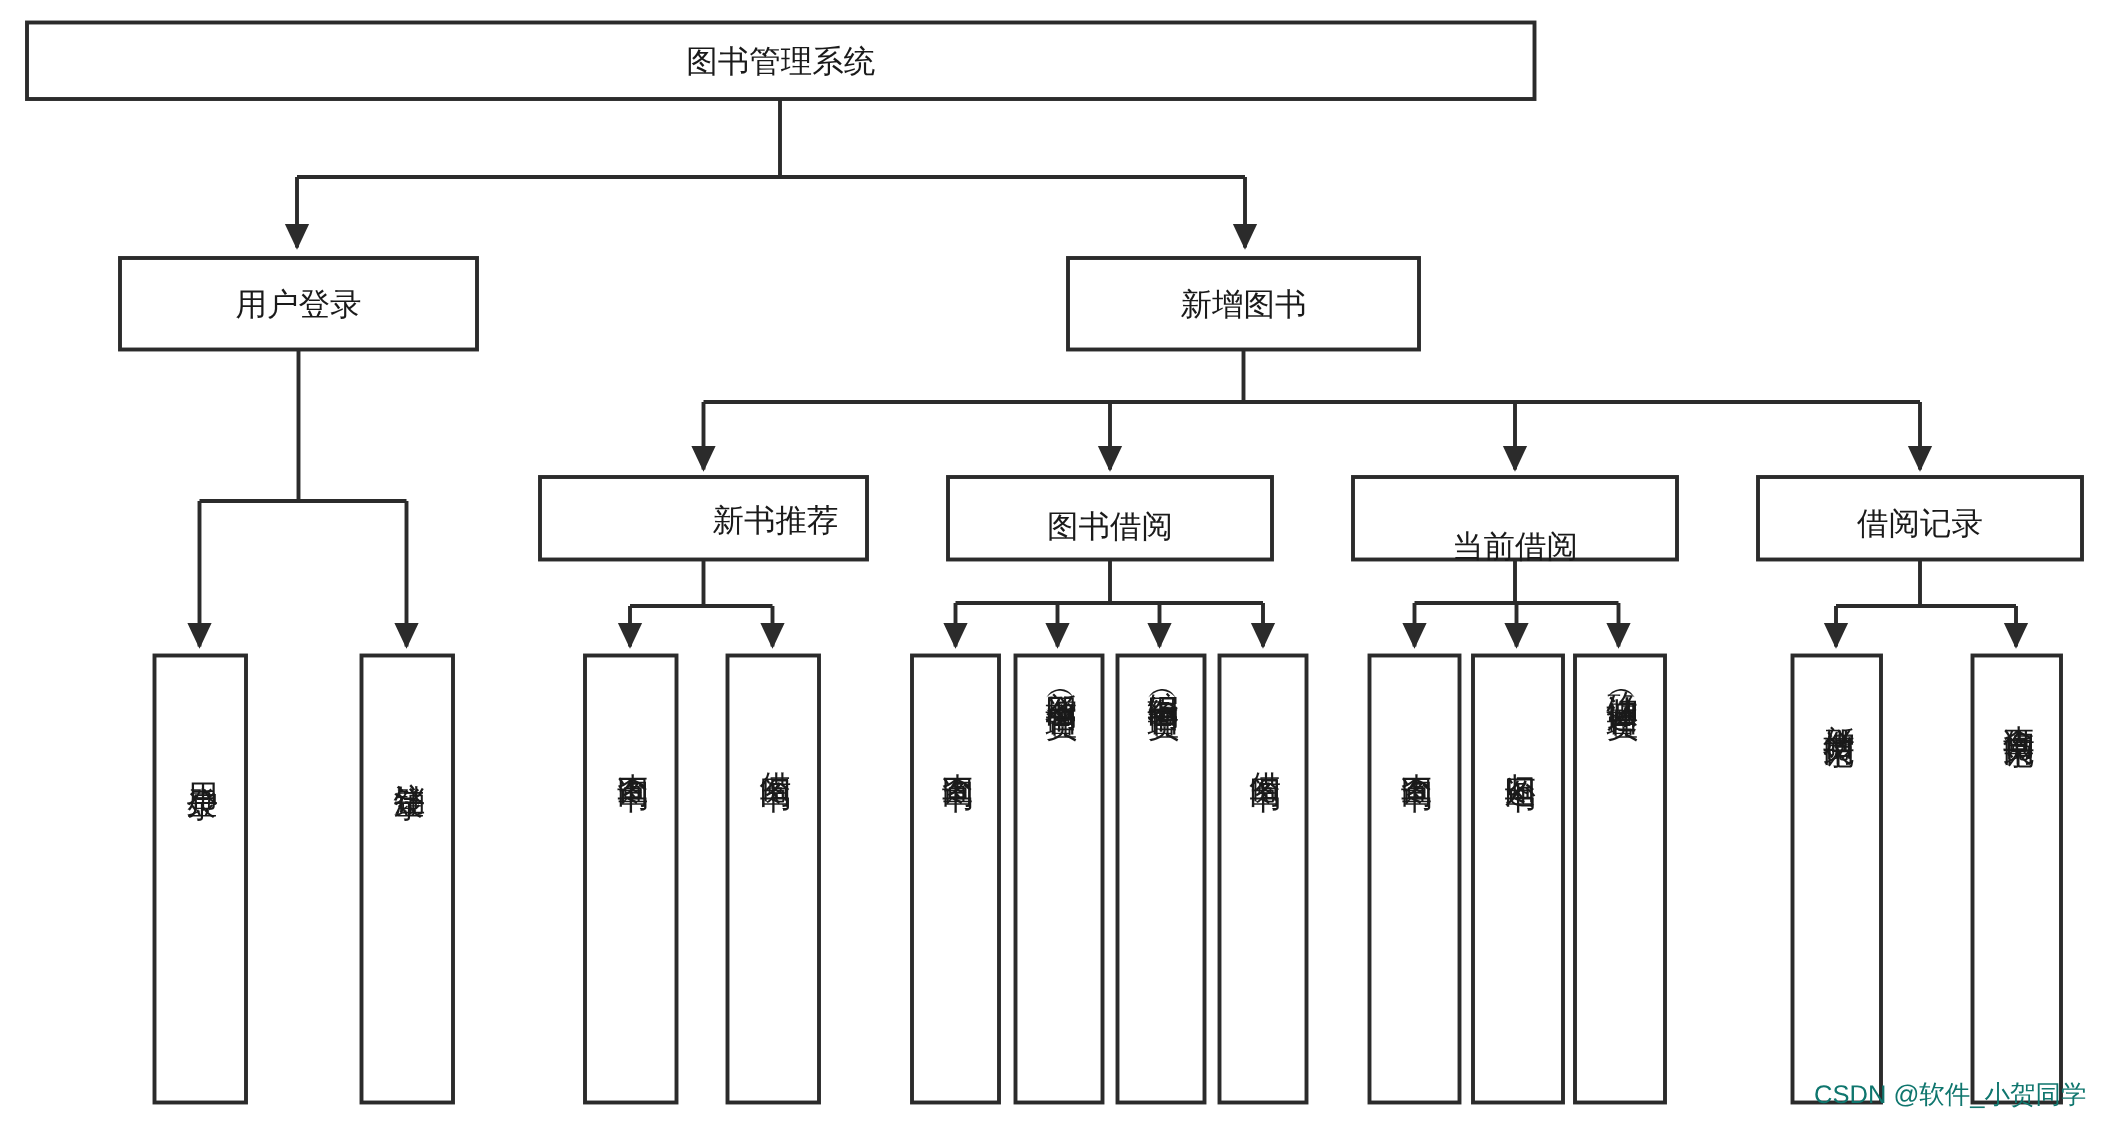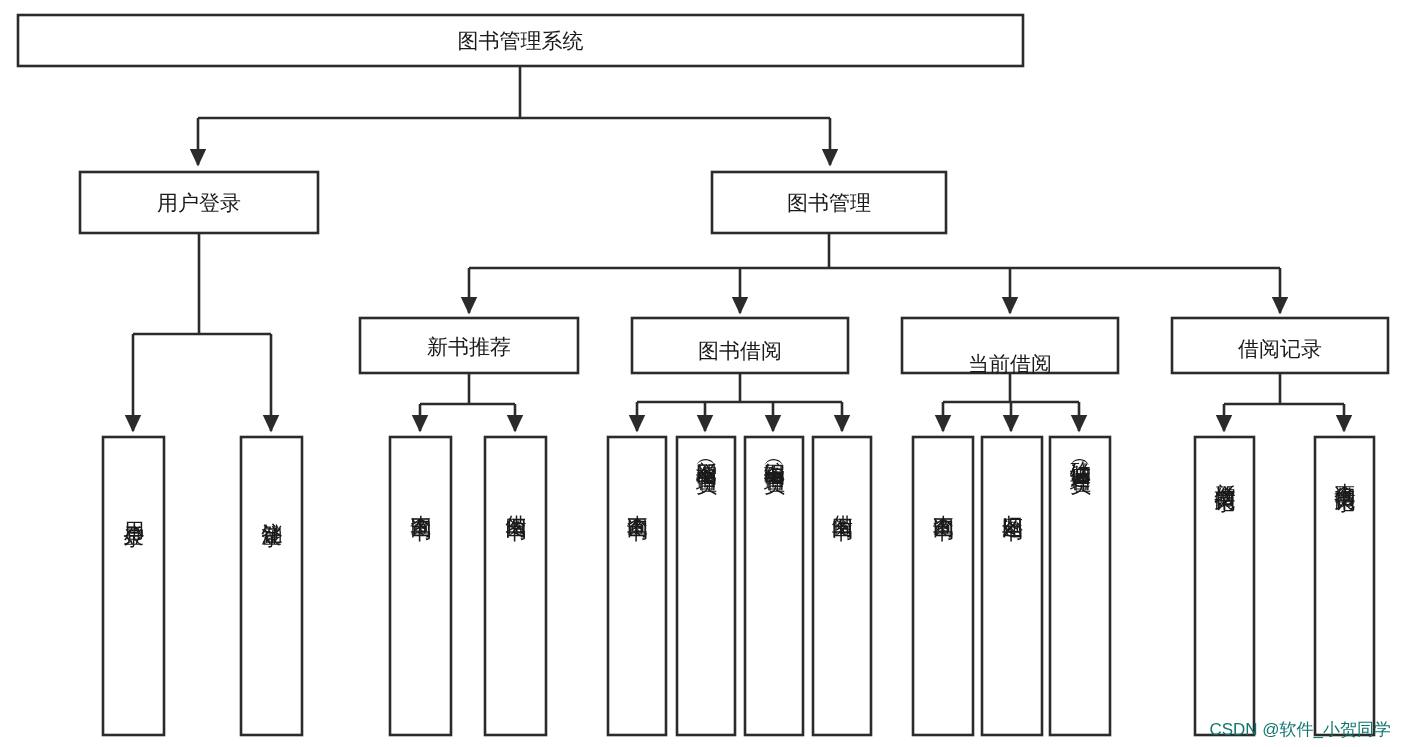--- a/index.html
+++ b/index.html
@@ -159,24 +159,24 @@
 
   <div class="h-text-wrap" style="left:18px; top:15px; width:1005px; height:51px;">
     <span class="h-text">图书管理系统</span>
   </div>
 
   <div class="h-text-wrap" style="left:80px; top:172px; width:238px; height:61px;">
     <span class="h-text">用户登录</span>
   </div>
 
   <div class="h-text-wrap" style="left:712px; top:172px; width:234px; height:61px;">
-    <span class="h-text">图书管理</span>
-  </div>
-
-  <div class="h-text-wrap" style="left:360px; top:318px; width:218px; height:57px;">
+    <span class="h-text">新增图书</span>
+  </div>
+
+  <div class="h-text-wrap" style="left:360px; top:318px; width:218px; height:57px;padding-left:48px;">
     <span class="h-text">新书推荐</span>
   </div>
 
   <div class="h-text-wrap" style="left:632px; top:318px; width:216px; height:65px;">
     <span class="h-text">图书借阅</span>
   </div>
 
   <div class="h-text-wrap" style="left:902px; top:336px; width:216px; height:55px;">
     <span class="h-text">当前借阅</span>
   </div>

